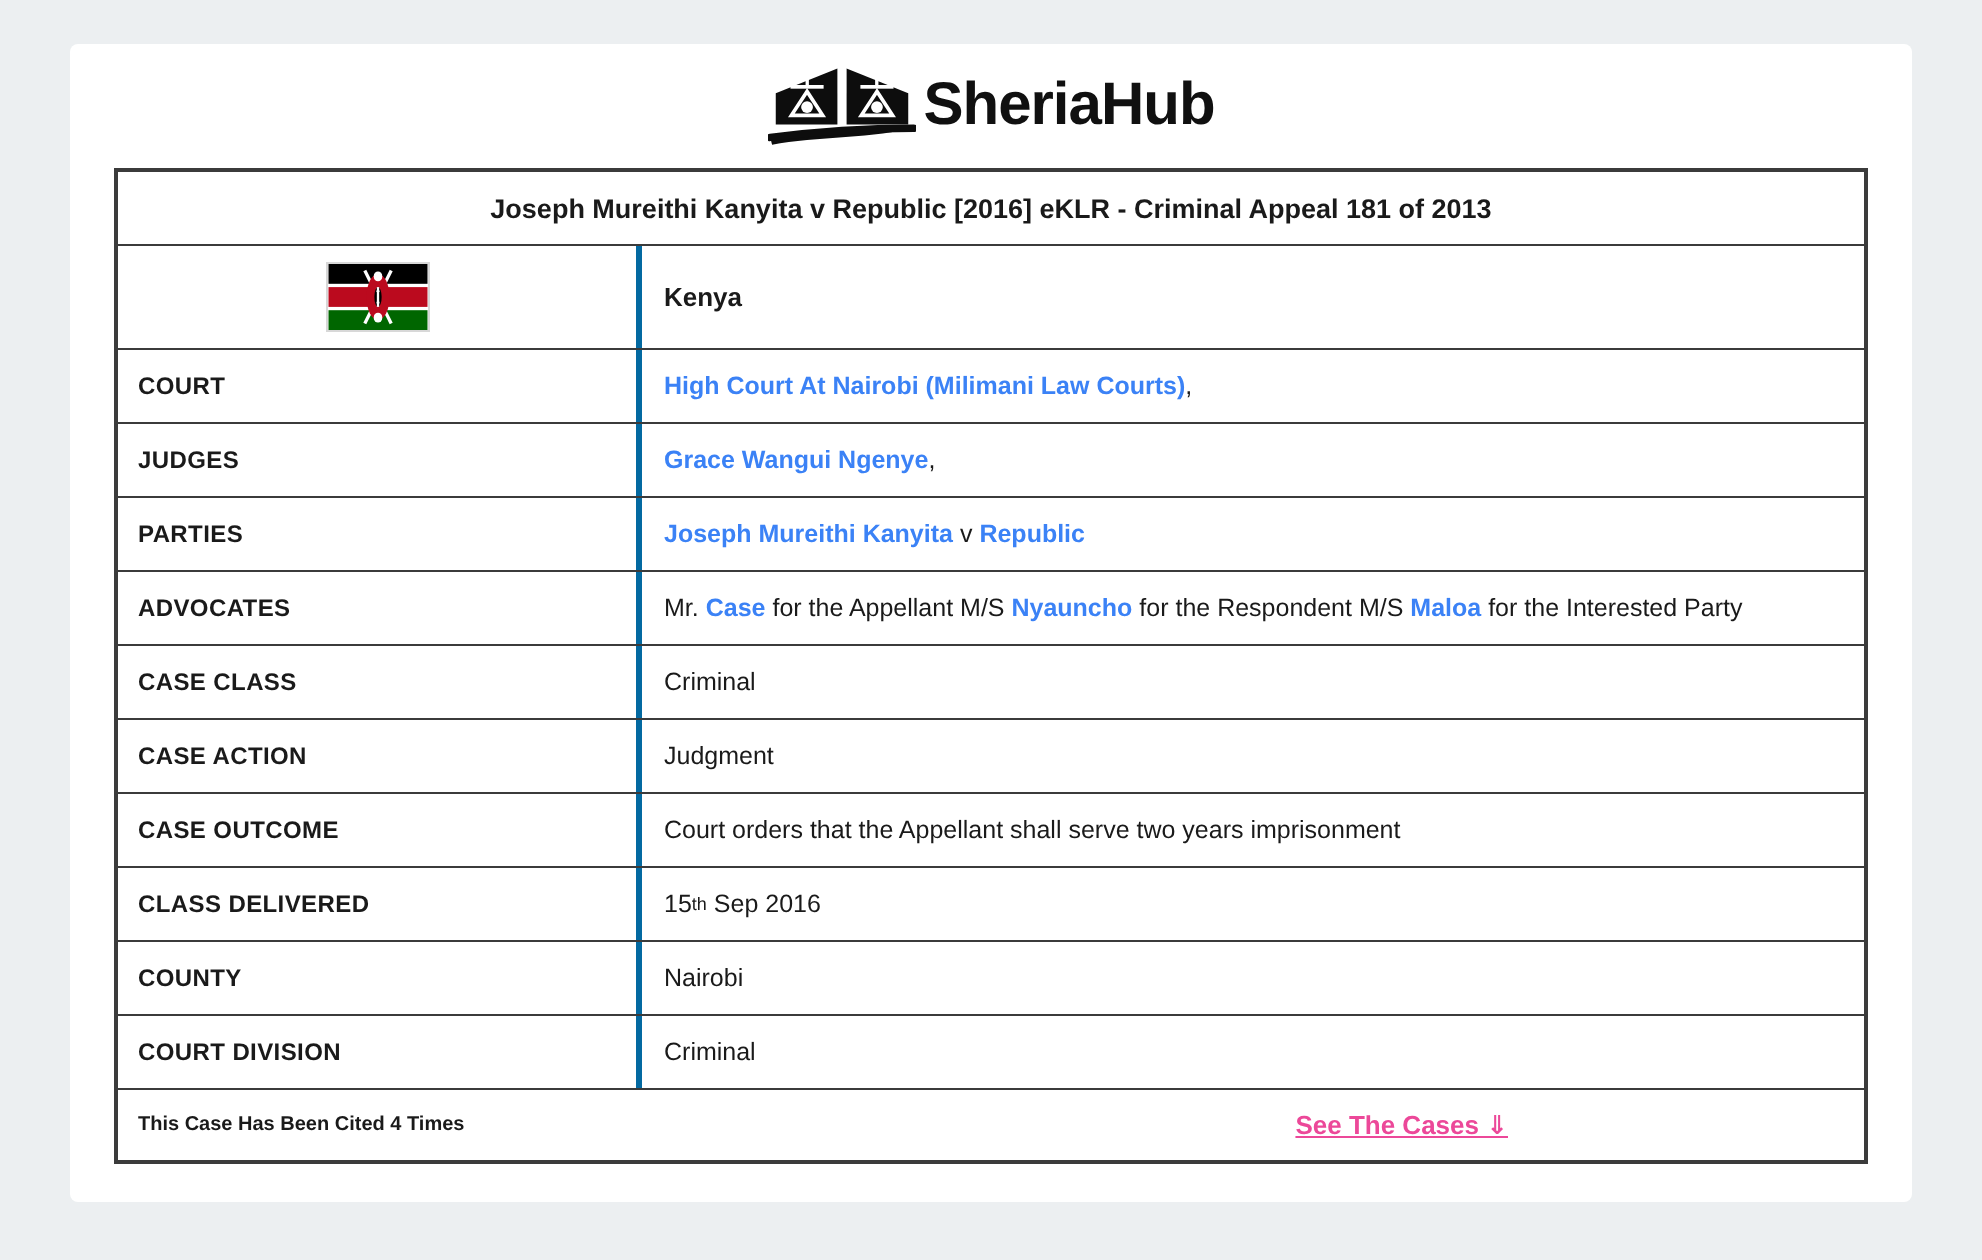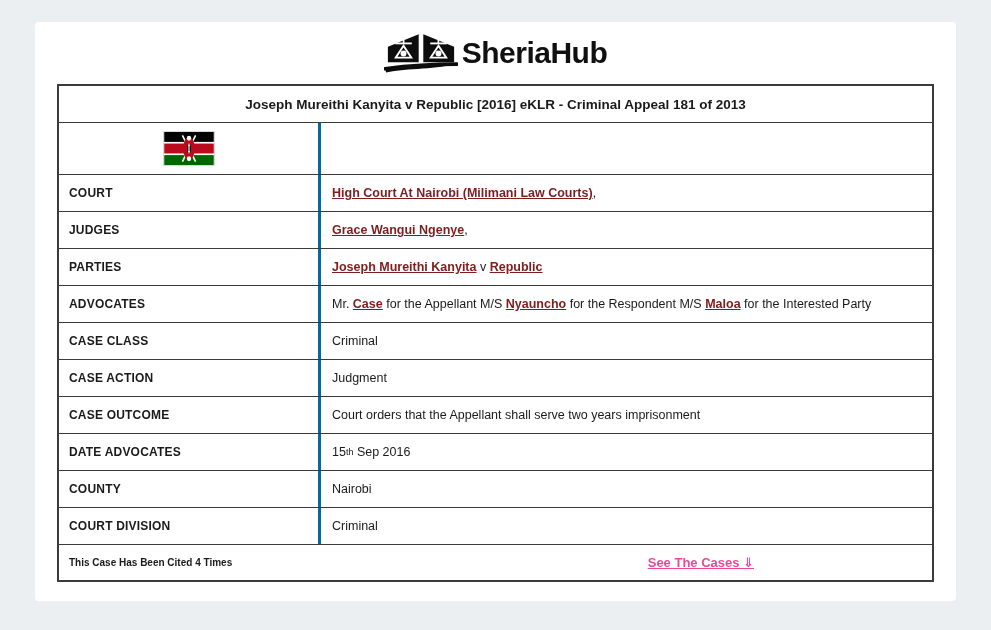--- a/index.html
+++ b/index.html
@@ -68,23 +68,22 @@
     flex: 1;
     display: flex;
     align-items: center;
     padding: 0 11px;
     font-size: 12.5px;
     flex-wrap: wrap;
     white-space: pre-wrap;
   }
   .cell-value.country { font-weight: bold; font-size: 13px; }
   a.case-link, .case-link {
-    color: #7f1d1d;
-    font-weight: bold;
-    text-decoration: underline;
+    color: #3b82f6;
+    font-weight: bold;
     cursor: pointer;
     white-space: pre-wrap;
   }
   .row-footer {
     min-height: 36px;
     align-items: center;
     display: flex;
     padding: 0 10px;
   }
   .cited-text { font-weight: bold; font-size: 10px; }
@@ -144,20 +143,21 @@
 
           <ellipse cx="30" cy="20" rx="7" ry="14" fill="#bb0a1e"></ellipse>
           <ellipse cx="30" cy="7.5" rx="2.6" ry="3" fill="#ffffff"></ellipse>
           <ellipse cx="30" cy="32.5" rx="2.6" ry="3" fill="#ffffff"></ellipse>
           <ellipse cx="30" cy="20" rx="2.2" ry="6" fill="#000000"></ellipse>
           <rect x="29.3" y="14" width="1.4" height="12" fill="#ffffff"></rect>
           <circle cx="30" cy="16.5" r="0.9" fill="#ffffff"></circle>
           <circle cx="30" cy="23.5" r="0.9" fill="#ffffff"></circle>
         </svg>
       </div>
+      <div class="cell-value country">Kenya</div>
     </div>
 
     <div class="row">
       <div class="cell-label">COURT</div>
       <div class="cell-value">
         <span class="case-link">High Court At Nairobi (Milimani Law Courts)</span><span>,</span>
       </div>
     </div>
 
     <div class="row">
@@ -190,21 +190,21 @@
       <div class="cell-label">CASE ACTION</div>
       <div class="cell-value">Judgment</div>
     </div>
 
     <div class="row">
       <div class="cell-label">CASE OUTCOME</div>
       <div class="cell-value">Court orders that the Appellant shall serve two years imprisonment</div>
     </div>
 
     <div class="row">
-      <div class="cell-label">DATE ADVOCATES</div>
+      <div class="cell-label">CLASS DELIVERED</div>
       <div class="cell-value">
         <span>15</span><sup>th</sup><span> Sep 2016</span>
       </div>
     </div>
 
     <div class="row">
       <div class="cell-label">COUNTY</div>
       <div class="cell-value">Nairobi</div>
     </div>
 

